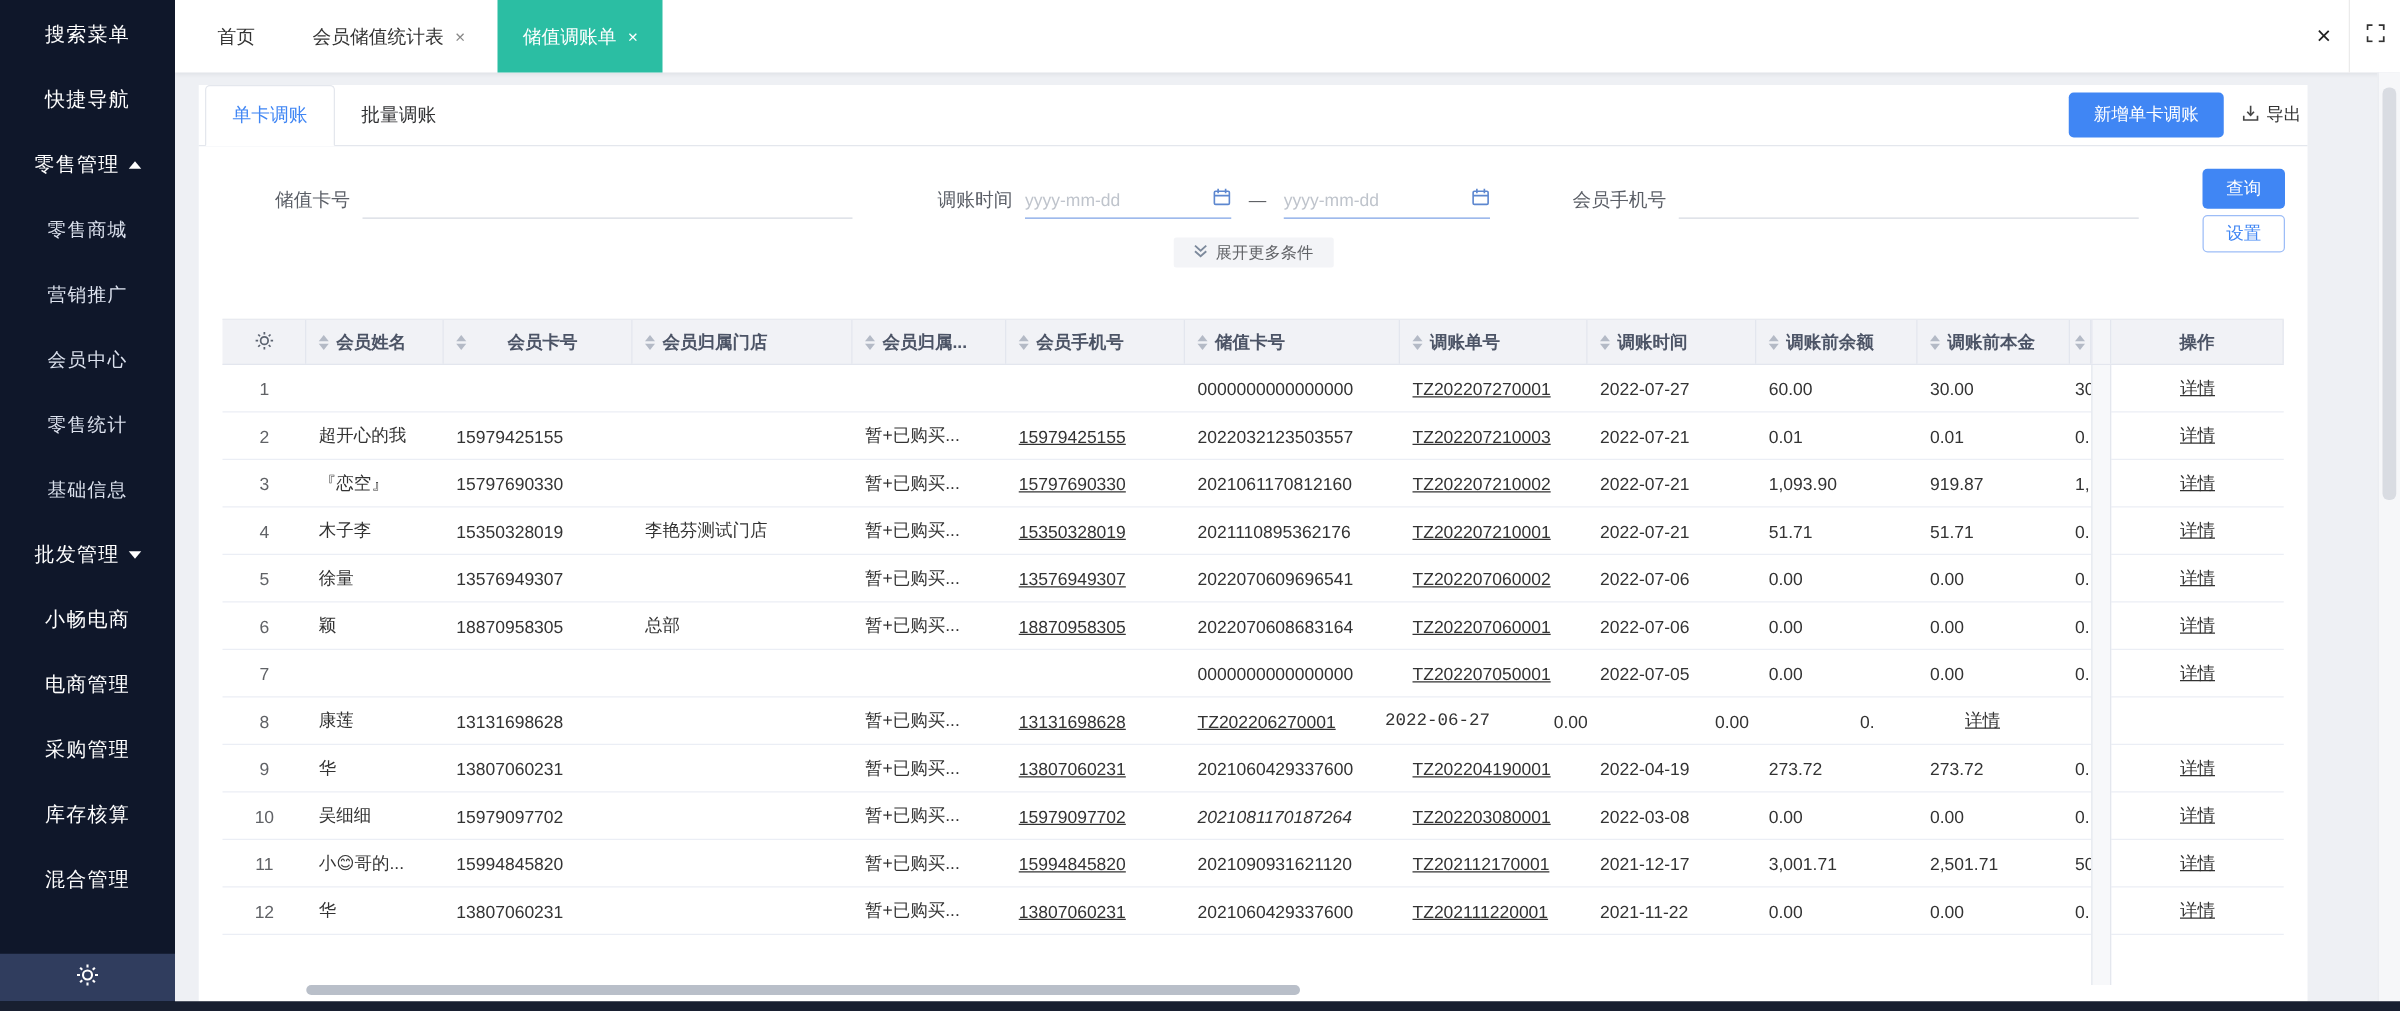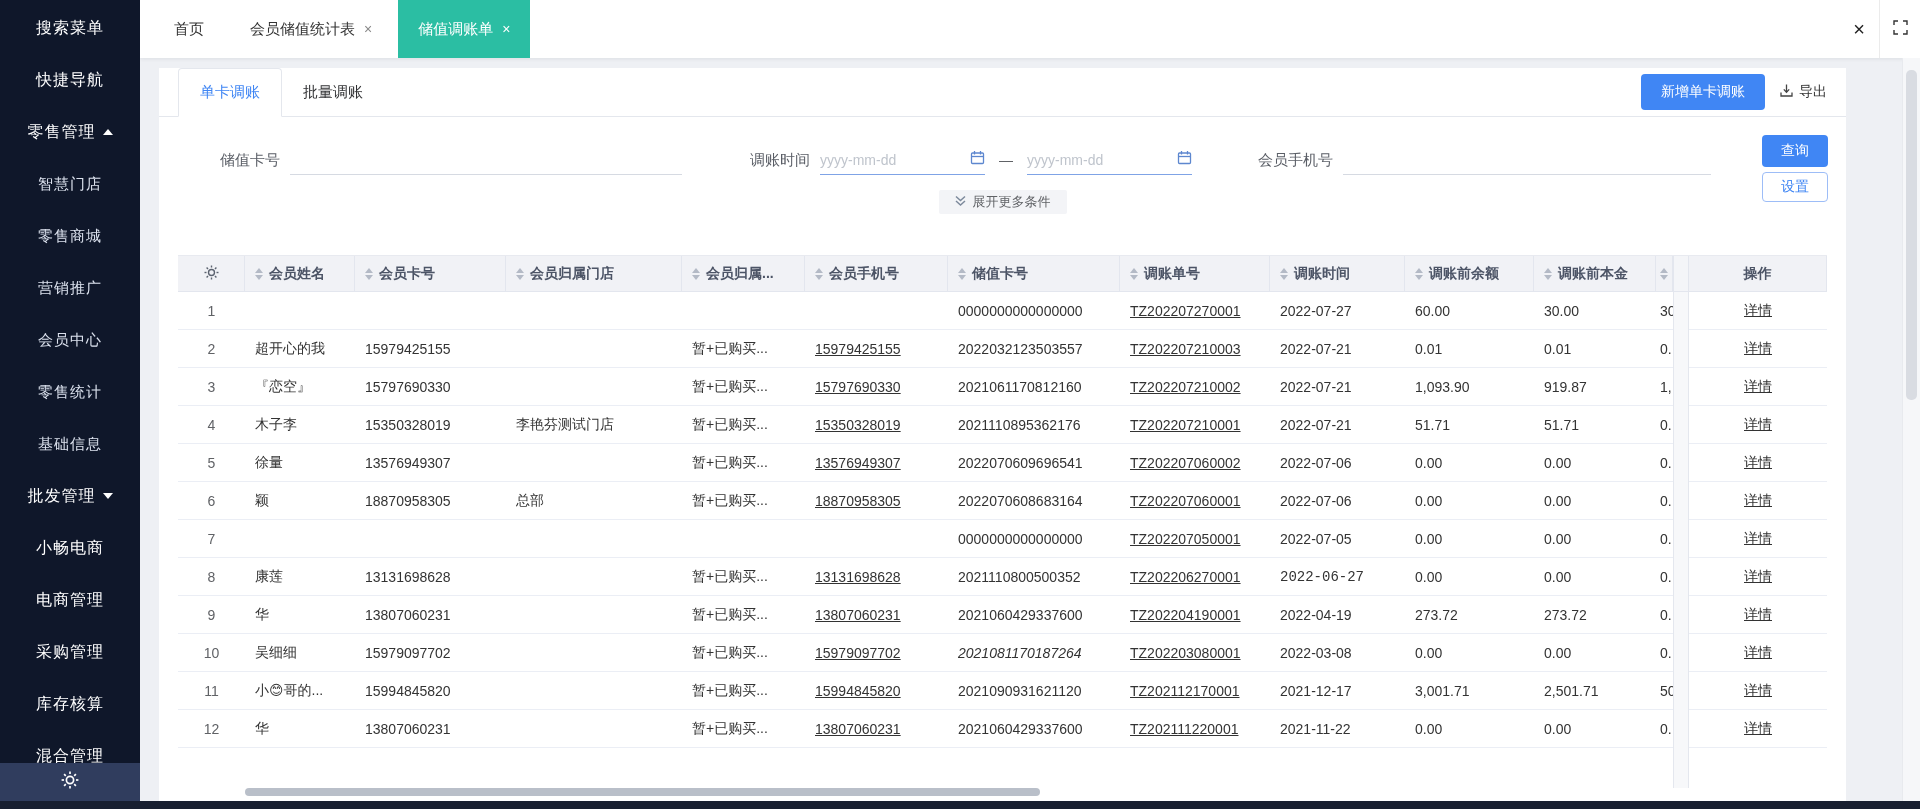--- a/index.html
+++ b/index.html
@@ -29,21 +29,21 @@
   .tab-close { margin-left: 9px; font-size: 14px; color: #888; line-height: 1; }
   .tab.active .tab-close { color: #fff; }
   .win-icons { margin-left: auto; display: flex; align-items: stretch; }
   .win-btn { width: 40px; display: flex; align-items: center; justify-content: center; cursor: pointer; color: #222; }
   .win-btn .x-glyph { font-size: 20px; line-height: 1; }
   .win-div { width: 1px; background: #ebebeb; }
 
   
   .card { position: absolute; left: 159px; top: 68px; width: 1687px; bottom: 8px; background: #fff; z-index: 1; }
 
-  .subtab-row { height: 49px; border-bottom: 1px solid #e4e7ed; display: flex; align-items: stretch; padding: 0 19px; }
+  .subtab-row { height: 49px; border-bottom: 1px solid #e4e7ed; display: flex; align-items: stretch; padding: 0 5px; }
   .subtab { display: flex; align-items: center; padding: 0 21px; font-size: 15px; color: #303133; cursor: pointer; }
   .subtab.active { color: #4086f4; border: 1px solid #e4e7ed; border-bottom: 1px solid #fff; margin-bottom: -1px; border-radius: 4px 4px 0 0; background: #fff; }
   .row-actions { margin-left: auto; display: flex; align-items: center; gap: 14px; }
   .btn-primary { background: #4086f4; color: #fff; border: none; border-radius: 4px; height: 36px; padding: 0 20px; font-size: 14px; cursor: pointer; font-family: inherit; }
   .export { display: flex; align-items: center; gap: 5px; font-size: 14px; color: #333; cursor: pointer; }
 
   
   .filter-area { padding: 28px 18px 0 61px; height: 62px; }
   .filter-row { display: flex; align-items: center; }
   .f-group { display: flex; align-items: center; }
@@ -99,23 +99,20 @@
   <div class="sb-menu">
       <div class="sb-item top">
         <span>搜索菜单</span>
       </div>
       <div class="sb-item top">
         <span>快捷导航</span>
       </div>
       <div class="sb-item group">
         <span>零售管理</span>
         <i class="arrow up"></i>
-      </div>
-      <div class="sb-item sub">
-        <span>智慧门店</span>
       </div>
       <div class="sb-item sub">
         <span>零售商城</span>
       </div>
       <div class="sb-item sub">
         <span>营销推广</span>
       </div>
       <div class="sb-item sub">
         <span>会员中心</span>
       </div>
@@ -284,21 +281,21 @@
               </g>
             </svg></span>
         </div>
         <div class="th" style="width: 110px;">
           <span class="sort">
             <i class="cu"></i>
             <i class="cd"></i>
           </span>
           <span>会员姓名</span>
         </div>
-        <div class="th" style="width: 151px;">
+        <div class="th" style="width: 151px; gap: 27px;">
           <span class="sort">
             <i class="cu"></i>
             <i class="cd"></i>
           </span>
           <span>会员卡号</span>
         </div>
         <div class="th" style="width: 176px;">
           <span class="sort">
             <i class="cu"></i>
             <i class="cd"></i>
@@ -518,21 +515,20 @@
         </div>
         <div class="tr">
           <div class="td gear" style="width: 67px;">8</div>
           <div class="td" style="width: 110px;">康莲</div>
           <div class="td" style="width: 151px;">13131698628</div>
           <div class="td" style="width: 176px;"></div>
           <div class="td" style="width: 123px;">暂+已购买...</div>
           <div class="td" style="width: 143px;">
             <span class="cell-link">13131698628</span>
           </div>
-          <div class="td" style="width: 172px;">2021110800500352</div>
           <div class="td" style="width: 150px;">
             <span class="cell-link">TZ202206270001</span>
           </div>
           <div class="td" style="width: 135px; font-family: Liberation Mono, monospace;">2022-06-27</div>
           <div class="td" style="width: 129px;">0.00</div>
           <div class="td" style="width: 122px;">0.00</div>
           <div class="td clipped" style="width: 17px;">0.</div>
           <div class="td gutter" style="width: 16px;"></div>
           <div class="td center" style="width: 138px;">
             <span class="action-link">详情</span>

